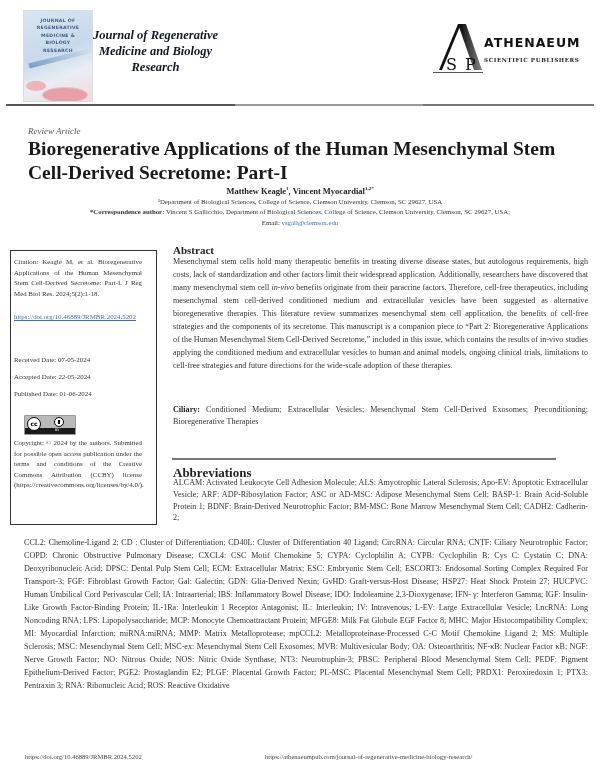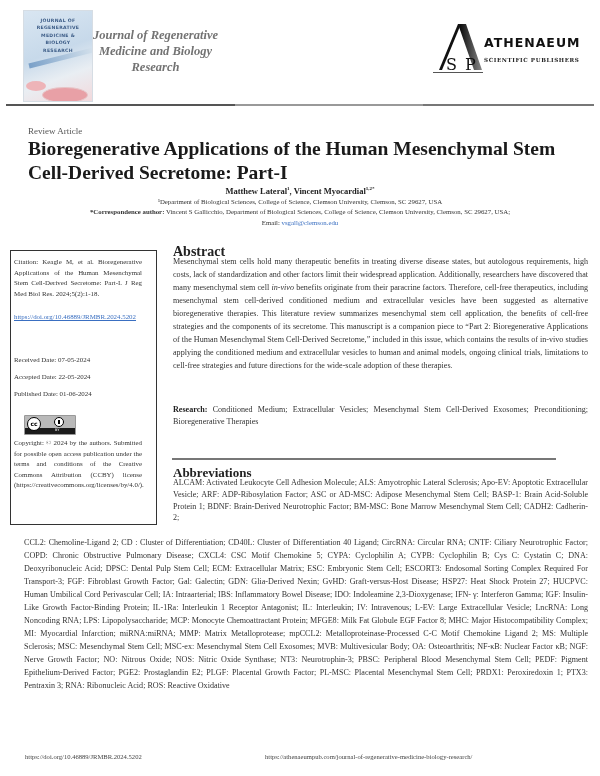--- a/index.html
+++ b/index.html
@@ -15,33 +15,33 @@
            color: #3b5b86; line-height: 7.4px; letter-spacing: 0.3px; }
   .cover .pipette { position: absolute; left: 4px; top: 44px; width: 70px; height: 5px;
            background: linear-gradient(90deg,#7aa0c8,#d8e4ee); transform: rotate(-14deg); }
   .cover .dish { position: absolute; left: 18px; top: 76px; width: 44px; height: 14px;
            border-radius: 50%; background: #e8a0a6; border: 1px solid #e6c4c7; }
   .cover .dish2 { position: absolute; left: 2px; top: 70px; width: 20px; height: 10px;
            border-radius: 50%; background: #eeb4b8; }
 
   .journal-name { position: absolute; left: 93px; top: 27px; width: 125px; text-align: center;
            font-family: "Liberation Serif", serif; font-style: italic; font-weight: bold;
-           font-size: 12.5px; line-height: 16px; color: #737373; }
+           font-size: 12.5px; line-height: 16px; color: #0f172a; }
 
   .pub-logo { position: absolute; left: 432px; top: 22px; width: 160px; height: 55px; }
   .pub-name { position: absolute; left: 484px; top: 35px; font-family: "DejaVu Sans", sans-serif;
            font-weight: bold; font-size: 12.5px; letter-spacing: 1px; color: #111; }
   .pub-sub { position: absolute; left: 484px; top: 57px; font-family: "DejaVu Serif", serif;
            font-weight: bold; font-size: 5.6px; letter-spacing: 0.6px; color: #222; }
 
   .header-rule { position: absolute; left: 6px; top: 104px; width: 588px; height: 2px;
            background: linear-gradient(90deg,#555 0%,#555 39%,#999 39%,#999 71%,#777 71%,#777 100%); }
 
   
-  .article-type { position: absolute; left: 28px; top: 126px; 
+  .article-type { position: absolute; left: 28px; top: 126px; font-style: italic;
            font-size: 9px; color: #555; }
   .title { position: absolute; left: 28px; top: 137px; width: 560px;
            font-family: "Liberation Serif", serif; font-weight: bold; font-size: 19.5px;
            line-height: 24px; color: #1a1a1a; }
   .authors { position: absolute; left: 0; width: 600px; top: 186px; text-align: center;
            font-weight: bold; font-size: 8.5px; color: #222; }
   .authors sup { font-size: 5px; }
   .affil { position: absolute; left: 0; width: 600px; top: 198px; text-align: center;
            font-size: 6.8px; color: #333; }
   .corr { position: absolute; left: 0; width: 600px; top: 208px; text-align: center;
@@ -64,21 +64,21 @@
            border-radius: 50%; background: #fff; border: 1.5px solid #000; box-sizing: border-box;
            font-family: "DejaVu Sans", sans-serif; font-size: 6px; font-weight: bold;
            line-height: 11px; text-align: center; color: #000; }
   .cc-badge .cc-by { position: absolute; left: 29px; top: 1px; width: 10px; height: 10px;
            border-radius: 50%; background: #fff; border: 1px solid #000; box-sizing: border-box; }
   .cc-badge .cc-by::after { content:""; position: absolute; left: 3px; top: 2px; width: 2px; height: 4px; background:#000; }
   .cc-badge .cc-lbl { position: absolute; left: 30px; top: 12px; font-family: "DejaVu Sans", sans-serif;
            font-size: 3.5px; color: #fff; }
 
   
-  .abs-head { position: absolute; left: 173px; top: 244px; font-weight: bold; font-size: 14px; color: #222; }
+  .abs-head { position: absolute; left: 173px; top: 244px; font-weight: bold; font-size: 11px; color: #222; }
   .abs-body { position: absolute; left: 173px; top: 255px; width: 415px; font-size: 8.1px;
            line-height: 13px; text-align: justify; color: #333; }
   .kw { position: absolute; left: 173px; top: 404px; width: 415px; font-size: 8.1px;
            line-height: 11.6px; text-align: justify; color: #333; }
   .kw b { font-weight: bold; color: #222; }
   .abbr-rule { position: absolute; left: 172px; top: 458px; width: 384px; height: 1.5px; background: #777; }
   .abbr-head { position: absolute; left: 173px; top: 465px; font-weight: bold; font-size: 13px; color: #222; }
   .abbr-top { position: absolute; left: 173px; top: 477px; width: 415px; font-size: 8.1px;
            line-height: 11.8px; text-align: justify; color: #333; }
   .abbr-full { position: absolute; left: 24px; top: 536px; width: 564px; font-size: 8.1px;
@@ -119,21 +119,21 @@
   <rect x="1" y="50" width="50" height="1" fill="#555"></rect>
 </svg>
 <div class="pub-name">ATHENAEUM</div>
 <div class="pub-sub">SCIENTIFIC PUBLISHERS</div>
 
 <div class="header-rule"></div>
 
 <div class="article-type">Review Article</div>
 <div class="title">Bioregenerative Applications of the Human Mesenchymal Stem Cell-Derived Secretome: Part-I</div>
 <div class="authors">
-  <span>Matthew Lateral</span><sup>1</sup>,
+  <span>Matthew Keagle</span><sup>1</sup>,
   <span>Vincent Myocardial</span><sup>1,2*</sup>
 </div>
 <div class="affil">¹Department of Biological Sciences, College of Science, Clemson University, Clemson, SC 29627, USA</div>
 <div class="corr"><b>*Correspondence author:</b><span> Vincent S Gallicchio, Department of Biological Sciences, College of Science, Clemson University, Clemson, SC 29627, USA;</span></div>
 <div class="email"><span>Email: </span><a>vsgall@clemson.edu</a></div>
 
 <div class="sidebox"></div>
 <div class="side-text" style="top:257px;">Citation: Keagle M, et al. Bioregenerative Applications of the Human Mesenchymal Stem Cell-Derived Secretome: Part-I. J Reg Med Biol Res. 2024;5(2):1-18.</div>
 <div class="side-text" style="top:312px;"><a class="side-link" style="word-break:break-all;">https://doi.org/10.46889/JRMBR.2024.5202</a></div>
 <div class="side-text" style="top:355px;">Received Date: 07-05-2024</div>
@@ -144,21 +144,21 @@
   <div class="cc-top"></div>
   <div class="cc-c">cc</div>
   <div class="cc-by"></div>
   <div class="cc-lbl">BY</div>
 </div>
 <div class="side-text" style="top:438px;">Copyright: © 2024 by the authors. Submitted for possible open access publication under the terms and conditions of the Creative Commons Attribution (CCBY) license (https://creativecommons.org/licenses/by/4.0/).</div>
 
 <div class="abs-head">Abstract</div>
 <div class="abs-body"><span>Mesenchymal stem cells hold many therapeutic benefits in treating diverse disease states, but autologous requirements, high costs, lack of standardization and other factors limit their widespread application. Additionally, researchers have discovered that many mesenchymal stem cell </span><i>in-vivo</i><span> benefits originate from their paracrine factors. Therefore, cell-free therapeutics, including mesenchymal stem cell-derived conditioned medium and extracellular vesicles have been suggested as alternative bioregenerative therapies. This literature review summarizes mesenchymal stem cell application, the benefits of cell-free strategies and the components of its secretome. This manuscript is a companion piece to “Part 2: Bioregenerative Applications of the Human Mesenchymal Stem Cell-Derived Secretome,” included in this issue, which contains the results of in-vivo studies applying the conditioned medium and extracellular vesicles to human and animal models, ongoing clinical trials, limitations to cell-free strategies and future directions for the wide-scale adoption of these therapies.</span></div>
 
-<div class="kw"><b>Research:</b><span> Conditioned Medium; Extracellular Vesicles; Mesenchymal Stem Cell-Derived Exosomes; Preconditioning; Bioregenerative Therapies</span></div>
+<div class="kw"><b>Ciliary:</b><span> Conditioned Medium; Extracellular Vesicles; Mesenchymal Stem Cell-Derived Exosomes; Preconditioning; Bioregenerative Therapies</span></div>
 
 <div class="abbr-rule"></div>
 <div class="abbr-head">Abbreviations</div>
 <div class="abbr-top">ALCAM: Activated Leukocyte Cell Adhesion Molecule; ALS: Amyotrophic Lateral Sclerosis; Apo-EV: Apoptotic Extracellular Vesicle; ARF: ADP-Ribosylation Factor; ASC or AD-MSC: Adipose Mesenchymal Stem Cell; BASP-1: Brain Acid-Soluble Protein 1; BDNF: Brain-Derived Neurotrophic Factor; BM-MSC: Bone Marrow Mesenchymal Stem Cell; CADH2: Cadherin-2;</div>
 <div class="abbr-full">CCL2: Chemoline-Ligand 2; CD : Cluster of Differentiation; CD40L: Cluster of Differentiation 40 Ligand; CircRNA: Circular RNA; CNTF: Ciliary Neurotrophic Factor; COPD: Chronic Obstructive Pulmonary Disease; CXCL4: CSC Motif Chemokine 5; CYPA: Cyclophilin A; CYPB: Cyclophilin B; Cys C: Cystatin C; DNA: Deoxyribonucleic Acid; DPSC: Dental Pulp Stem Cell; ECM: Extracellular Matrix; ESC: Embryonic Stem Cell; ESCORT3: Endosomal Sorting Complex Required For Transport-3; FGF: Fibroblast Growth Factor; Gal: Galectin; GDN: Glia-Derived Nexin; GvHD: Graft-versus-Host Disease; HSP27: Heat Shock Protein 27; HUCPVC: Human Umbilical Cord Perivascular Cell; IA: Intraarterial; IBS: Inflammatory Bowel Disease; IDO: Indoleamine 2,3-Dioxygenase; IFN- γ: Interferon Gamma; IGF: Insulin-Like Growth Factor-Binding Protein; IL-1Ra: Interleukin 1 Receptor Antagonist; IL: Interleukin; IV: Intravenous; L-EV: Large Extracellular Vesicle; LncRNA: Long Noncoding RNA; LPS: Lipopolysaccharide; MCP: Monocyte Chemoattractant Protein; MFGE8: Milk Fat Globule EGF Factor 8; MHC: Major Histocompatibility Complex; MI: Myocardial Infarction; miRNA:miRNA; MMP: Matrix Metalloprotease; mpCCL2: Metalloproteinase-Processed C-C Motif Chemokine Ligand 2; MS: Multiple Sclerosis; MSC: Mesenchymal Stem Cell; MSC-ex: Mesenchymal Stem Cell Exosomes; MVB: Multivesicular Body; OA: Osteoarthritis; NF-κB: Nuclear Factor κB; NGF: Nerve Growth Factor; NO: Nitrous Oxide; NOS: Nitric Oxide Synthase; NT3: Neurotrophin-3; PBSC: Peripheral Blood Mesenchymal Stem Cell; PEDF: Pigment Epithelium-Derived Factor; PGE2: Prostaglandin E2; PLGF: Placental Growth Factor; PL-MSC: Placental Mesenchymal Stem Cell; PRDX1: Peroxiredoxin 1; PTX3: Pentraxin 3; RNA: Ribonucleic Acid; ROS: Reactive Oxidative</div>
 
 <a class="footer-left">https://doi.org/10.46889/JRMBR.2024.5202</a>
 <a class="footer-right">https://athenaeumpub.com/journal-of-regenerative-medicine-biology-research/</a>
 
 </body></html>

